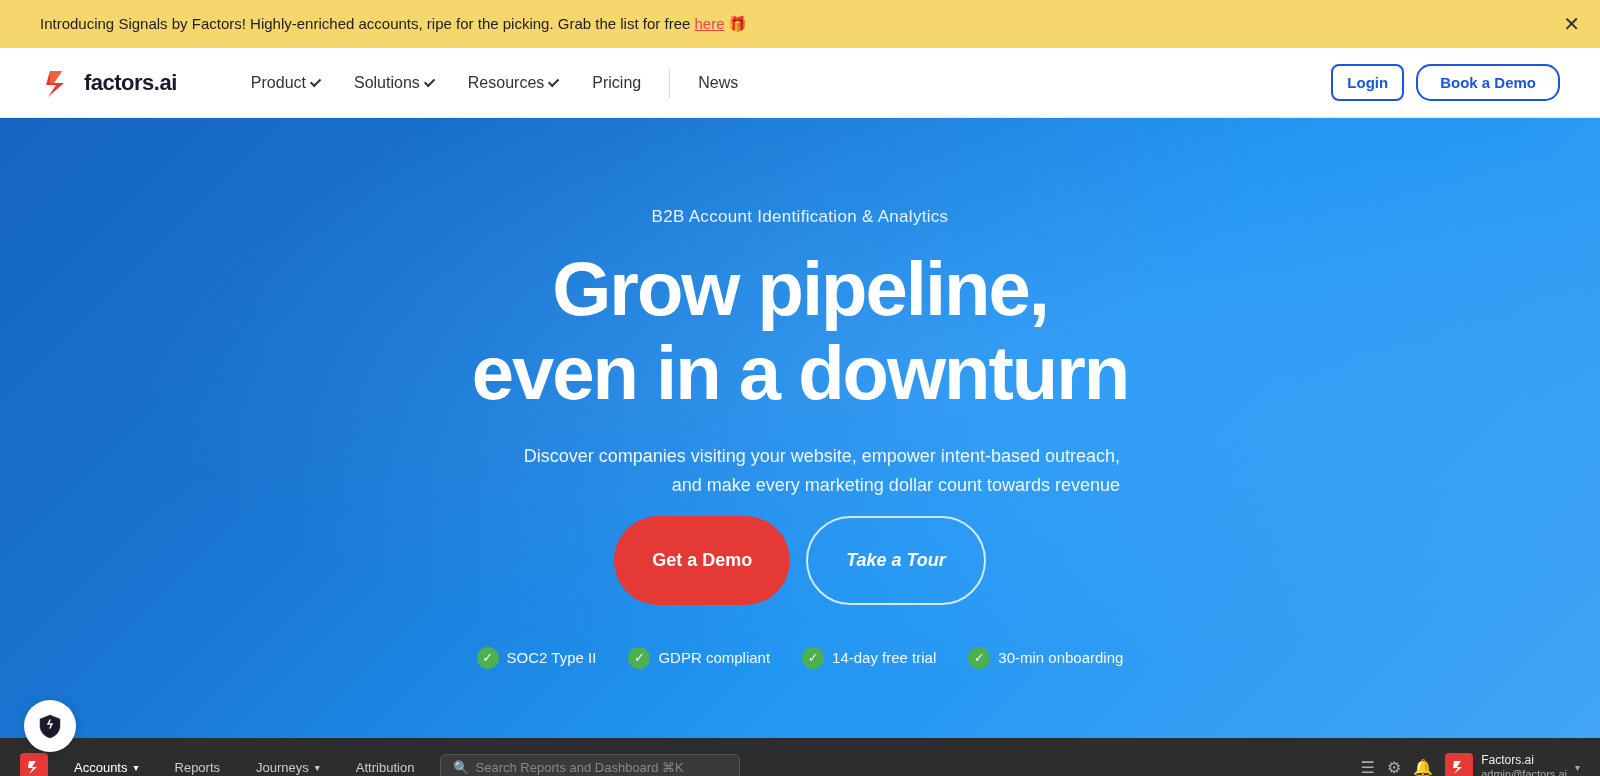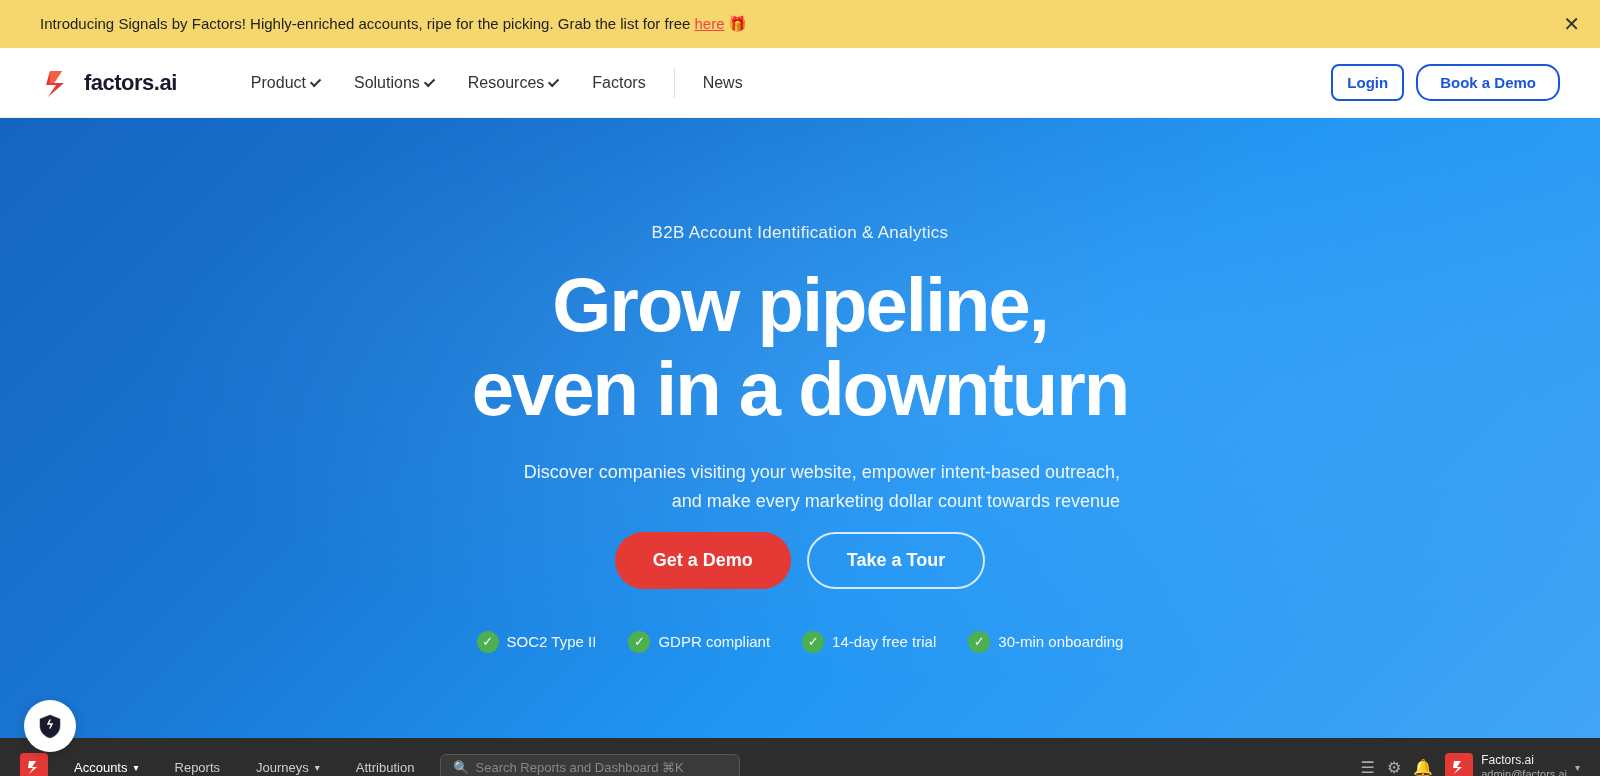--- a/index.html
+++ b/index.html
@@ -164,29 +164,30 @@
       background: #e53935;
       color: #fff;
       font-size: 18px;
       font-weight: 600;
       border: none;
       border-radius: 50px;
       cursor: pointer;
       transition: background 0.2s;
     }
     #take-tour-btn {
-      padding: 16px 38px;
+      padding: 32px 38px;
       background: transparent;
       color: #fff;
       font-size: 18px;
       font-weight: 600;
       border: 2px solid rgba(255,255,255,0.8);
       border-radius: 50px;
       cursor: pointer;
       transition: background 0.2s;
+      font-style: italic;
     }
 
     
     #trust-badges {
       display: flex;
       gap: 32px;
       justify-content: center;
       align-items: center;
       flex-wrap: wrap;
     }
@@ -333,21 +334,21 @@
     </div>
     <div class="nav-item">
       <span>Solutions</span>
       <span class="chevron-down"></span>
     </div>
     <div class="nav-item">
       <span>Resources</span>
       <span class="chevron-down"></span>
     </div>
     <div class="nav-item">
-      <span>Factors</span>
+      <span>Pricing</span>
     </div>
     <div class="nav-divider"></div>
     <div class="nav-item">
       <span>News</span>
     </div>
   </div>
 
   <div id="nav-right">
     <button id="login-btn">Login</button>
     <button id="book-demo-btn">Book a Demo</button>

